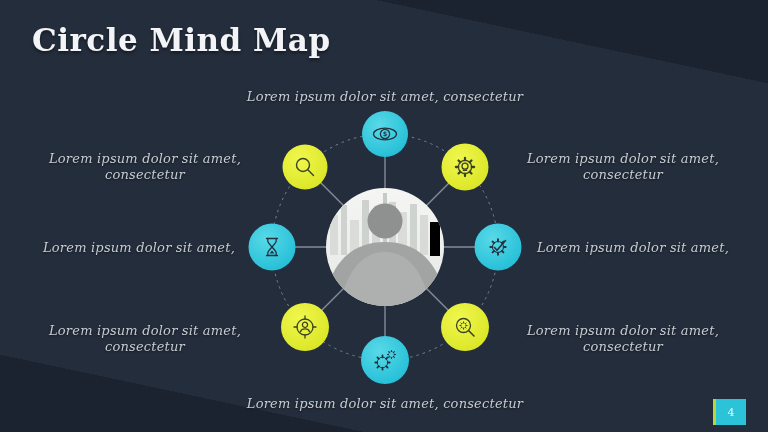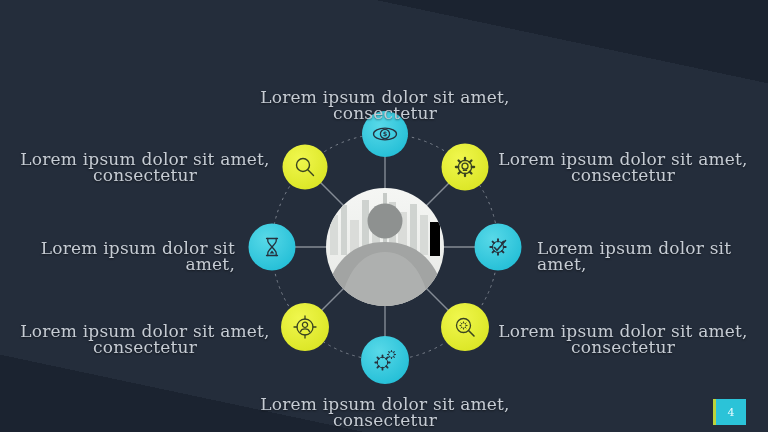--- a/index.html
+++ b/index.html
@@ -7,22 +7,22 @@
     position:relative; width:768px; height:432px; overflow:hidden;
     background:linear-gradient(12deg, #1b2330 0%, #1b2330 13%, #242d3b 13%, #242d3b 86%, #1b2330 86%);
     font-family:"DejaVu Serif", serif;
   }
   .title {
     position:absolute; left:32px; top:22px;
     font-size:31px; font-weight:bold; color:#f2f4f7; letter-spacing:0.5px;
     text-shadow:0 2px 3px rgba(0,0,0,0.45);
   }
   .label {
-    position:absolute; color:#c6ccd4; font-size:17px; line-height:16px;
-    letter-spacing:0.2px; text-shadow:0 1px 2px rgba(0,0,0,0.5);
+    position:absolute; color:#c6ccd4; font-size:13px; line-height:16px;
+    letter-spacing:0.2px; text-shadow:0 1px 2px rgba(0,0,0,0.5);font-style:italic;
   }
   .lbl-top          { left:239px; top:89px;  width:292px; text-align:center; }
   .lbl-top-left     { left:15px;  top:151px; width:260px; text-align:center; }
   .lbl-top-right    { left:493px; top:151px; width:260px; text-align:center; }
   .lbl-left         { left:35px;  top:240px; width:200px; text-align:right; }
   .lbl-right        { left:537px; top:240px; width:200px; text-align:left; }
   .lbl-bottom-left  { left:15px;  top:323px; width:260px; text-align:center; }
   .lbl-bottom-right { left:493px; top:323px; width:260px; text-align:center; }
   .lbl-bottom       { left:239px; top:396px; width:292px; text-align:center; }
   .diagram { position:absolute; left:0; top:0; width:768px; height:432px; }
@@ -30,20 +30,21 @@
     position:absolute; left:713px; top:399px; width:30px; height:26px;
     background:#2bc3d8; border-left:3px solid #bcd33a;
     color:#eafcff; font-size:11px; display:flex; align-items:center; justify-content:center;
   }
 </style>
 </head>
 <body>
 
 <div class="slide">
 
+  <div class="title">Circle Mind Map</div>
 
   <svg class="diagram" viewBox="0 0 768 432" xmlns="http://www.w3.org/2000/svg">
     <defs>
       <radialGradient id="gradCyan" cx="38%" cy="32%" r="80%">
         <stop offset="0%" stop-color="#58d9e8"></stop>
           <stop offset="100%" stop-color="#1fbcd5"></stop>
       </radialGradient>
       <radialGradient id="gradYellow" cx="38%" cy="32%" r="80%">
         <stop offset="0%" stop-color="#f0f74e"></stop>
           <stop offset="100%" stop-color="#d9e421"></stop>

